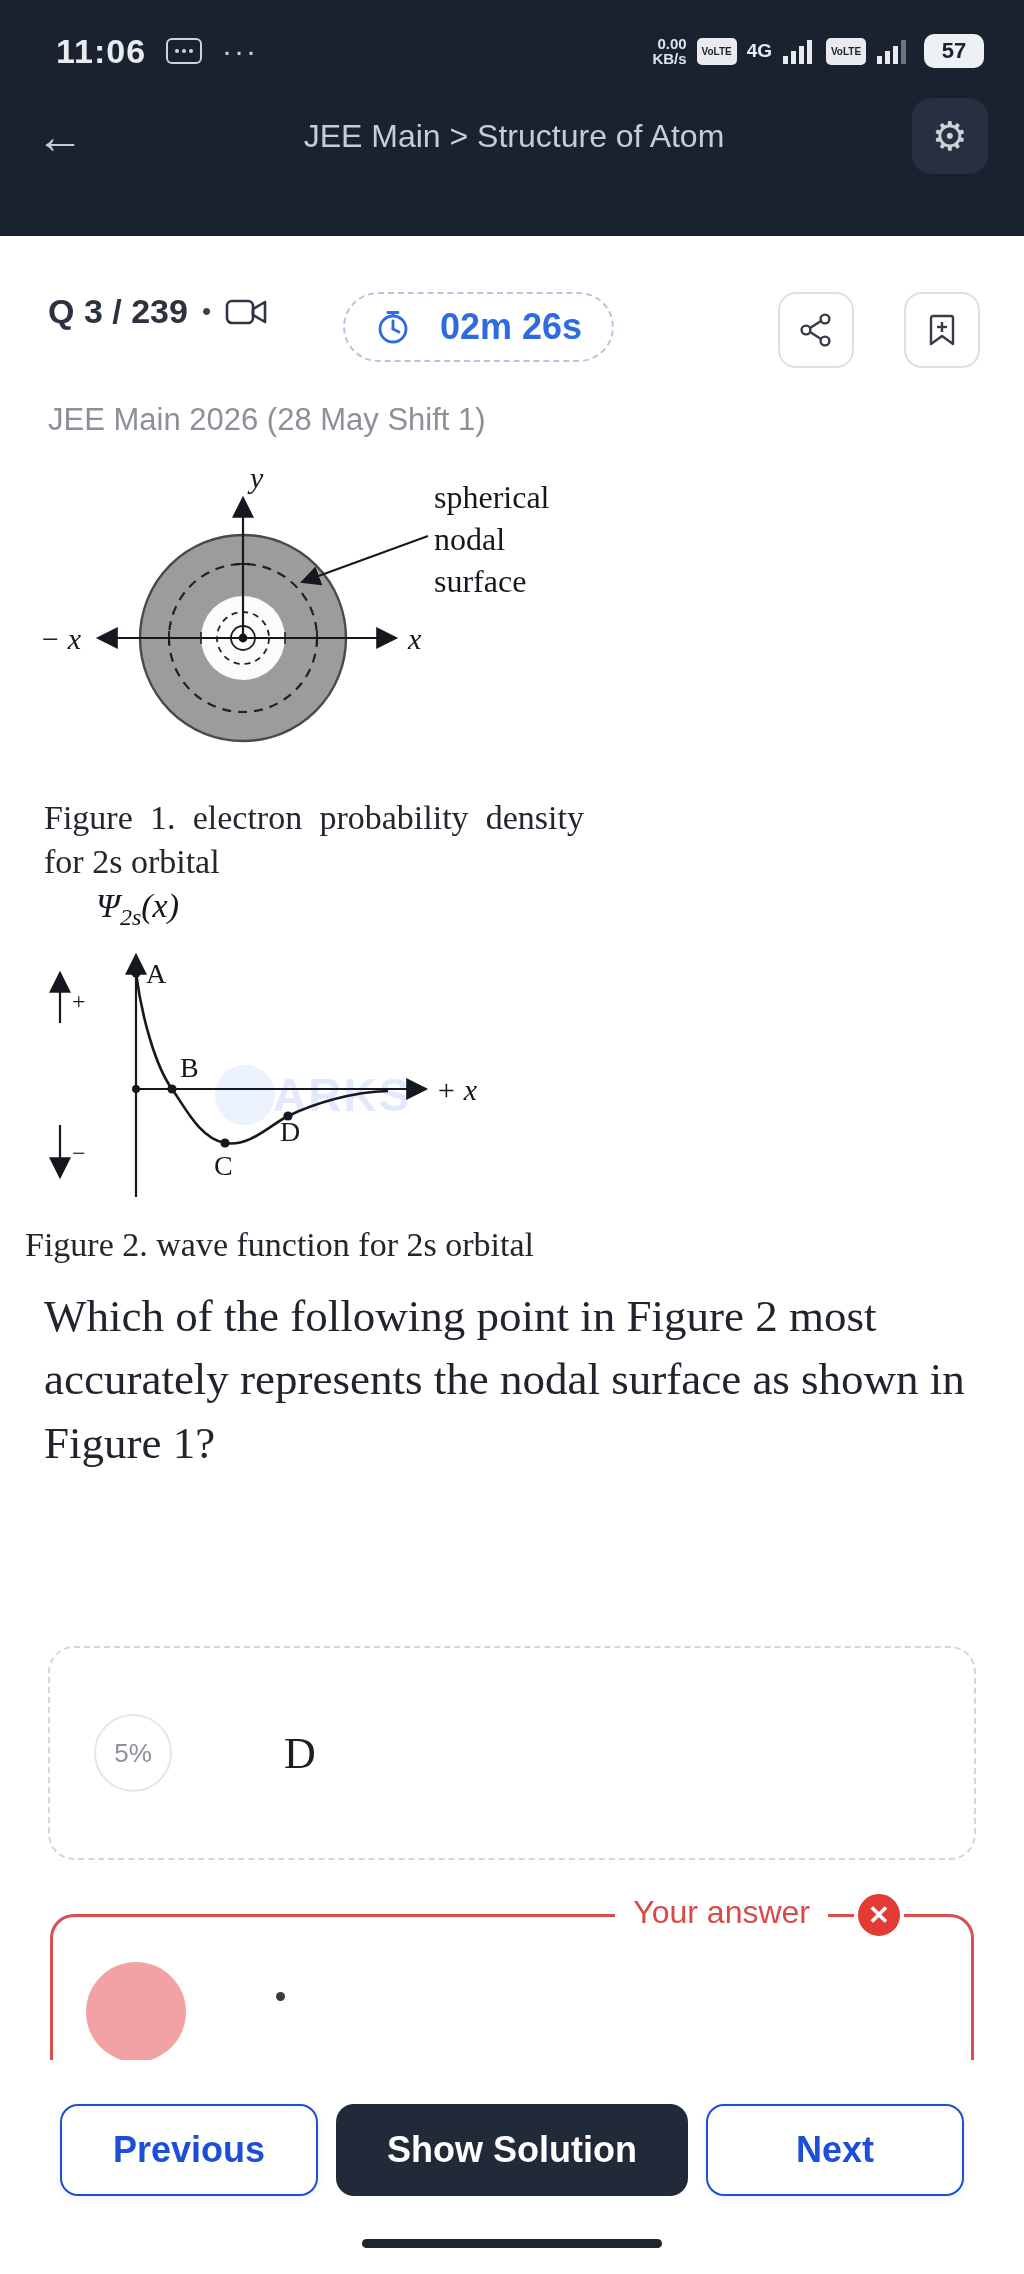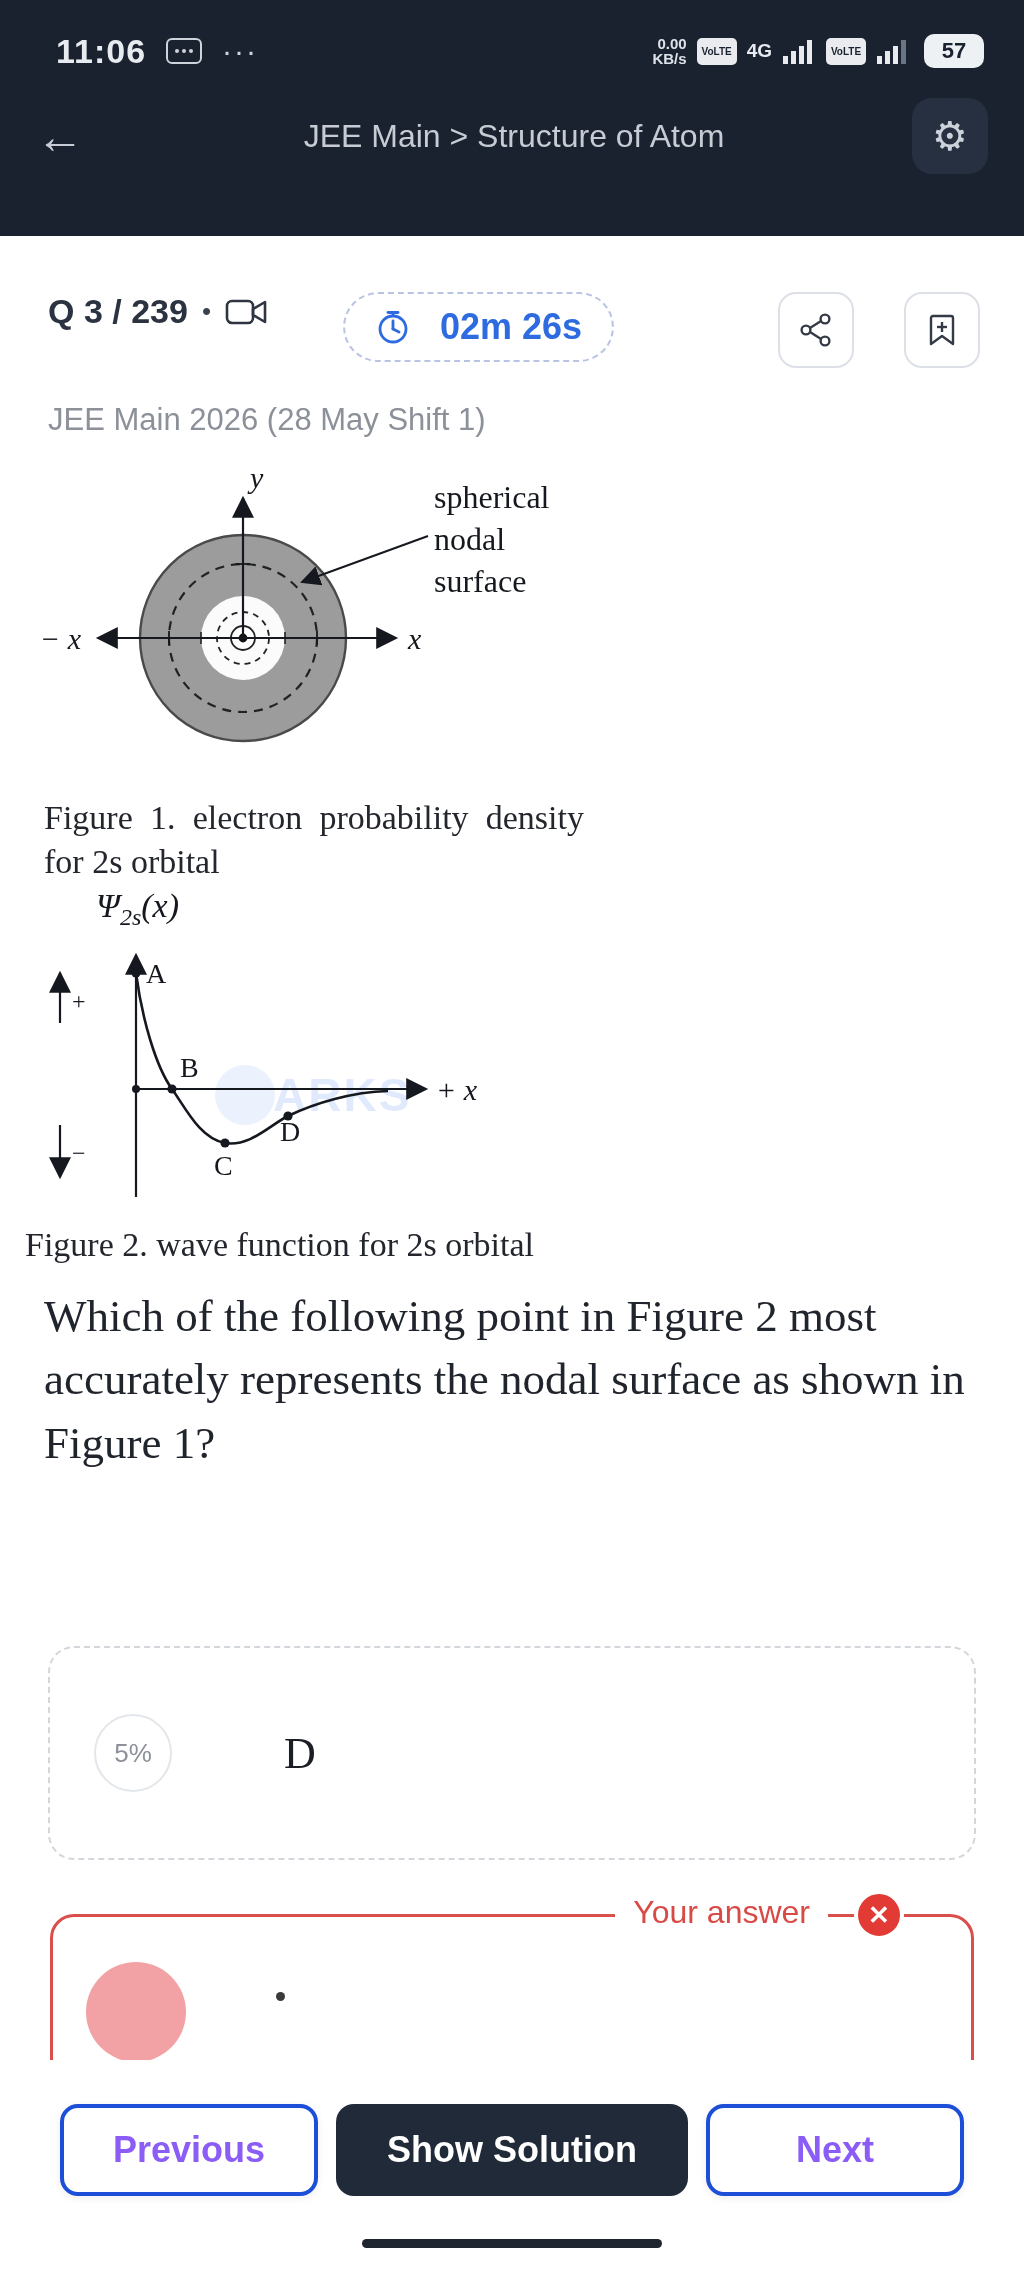--- a/index.html
+++ b/index.html
@@ -59,21 +59,21 @@
   .answer-box { position:absolute; top:26px; left:2px; right:2px; height:280px; border:3px solid #d94f4b; border-radius:24px; }
   .your-answer { position:absolute; top:6px; right:148px; background:#ffffff; padding:0 18px; color:#d94a46; font-size:32px; z-index:2; }
   .x-badge { position:absolute; top:2px; right:72px; width:50px; height:50px; border-radius:50%; background:#e23a34; border:4px solid #ffffff; color:#fff; display:flex; align-items:center; justify-content:center; font-size:26px; font-weight:700; z-index:2; }
   .pink-circle { position:absolute; left:38px; top:74px; width:100px; height:100px; border-radius:50%; background:#f2a2a4; }
   .tiny-dot { position:absolute; left:228px; top:104px; width:9px; height:9px; border-radius:50%; background:#3a3a3a; }
 
   
   .footer { position:absolute; left:0; right:0; bottom:0; height:196px; background:#ffffff; z-index:5; }
   .btnrow { display:flex; justify-content:space-between; padding:26px 60px 0 60px; }
   .btn { height:92px; border-radius:18px; display:flex; align-items:center; justify-content:center; font-size:36px; font-weight:600; }
-  .btn-light { width:258px; background:#fff; border:4px solid #1d4ed8; box-shadow:0 2px 8px rgba(0,0,0,0.07); color:#8b5cf6; }
+  .btn-light { width:258px; background:#fff; border:2px solid #1d4ed8; box-shadow:0 2px 8px rgba(0,0,0,0.07); color:#1d4ed8; }
   .btn-dark { width:352px; background:#212a38; color:#ffffff; }
   .home-indicator { position:absolute; bottom:26px; left:50%; transform:translateX(-50%); width:300px; height:9px; border-radius:6px; background:#20262f; }
 
   .fig-text { font-family:"Liberation Serif", serif; fill:#15181e; }
   .fig-italic { font-style:italic; }
 </style>
 </head>
 <body>
 
 <div class="topbar">

